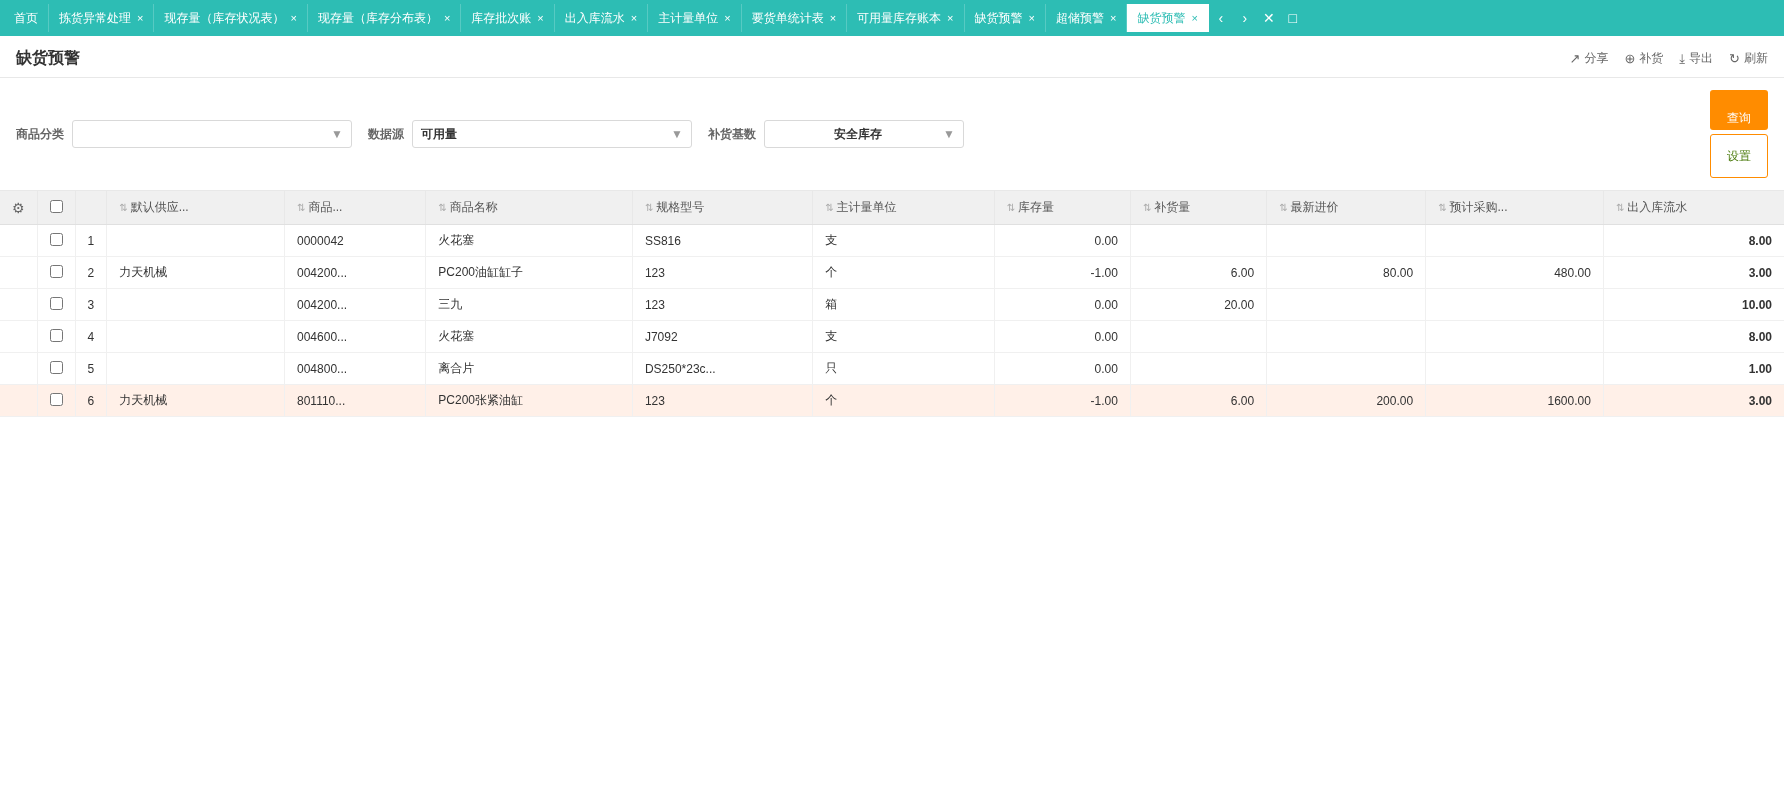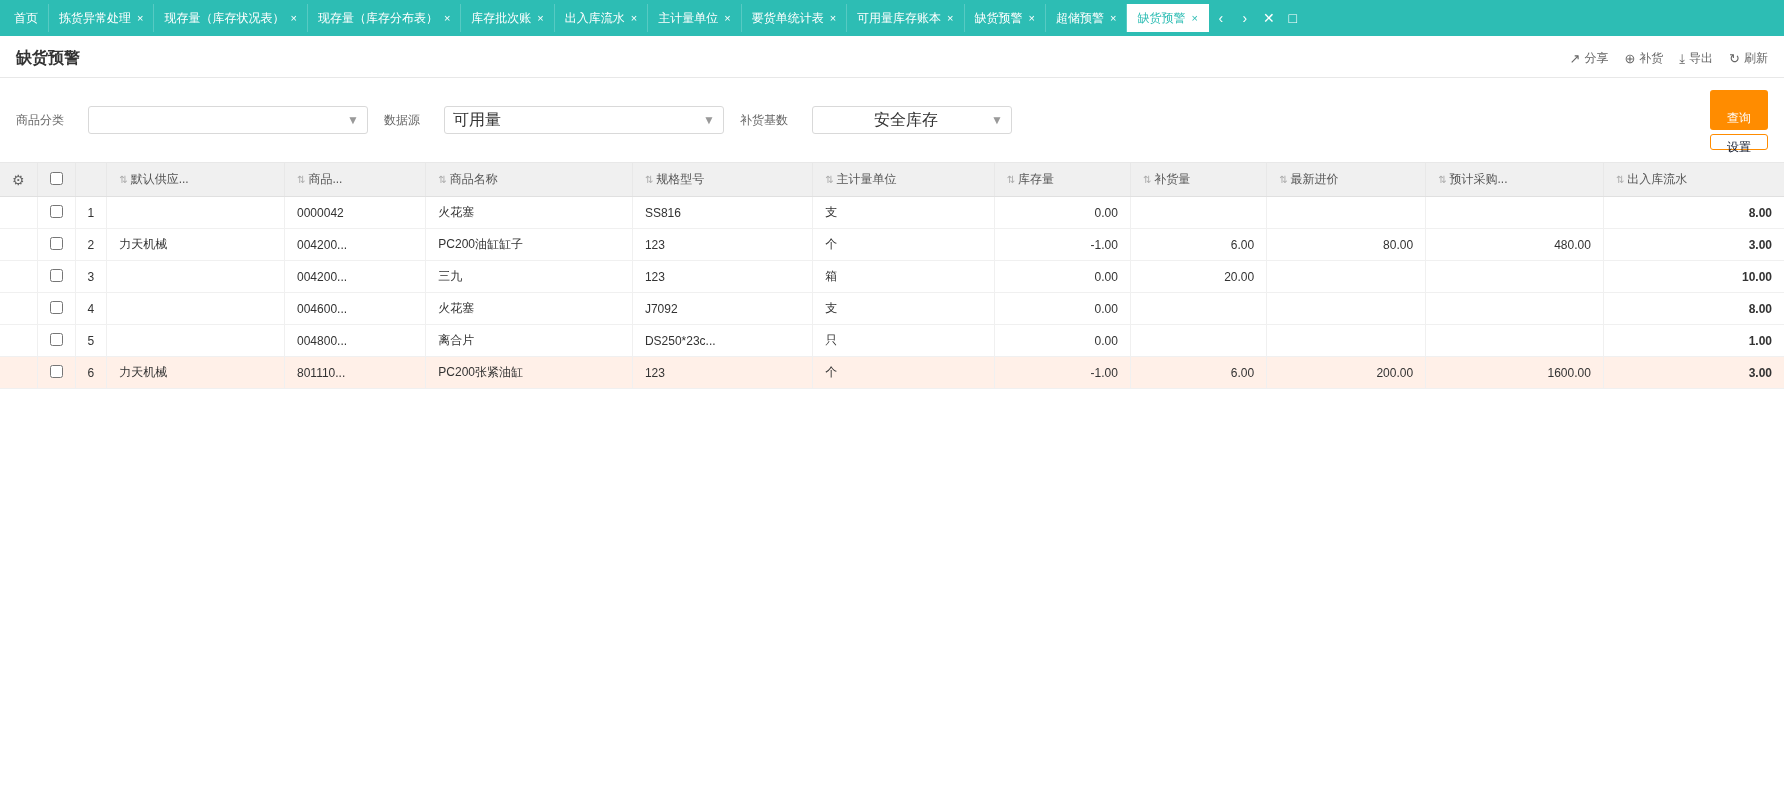--- a/index.html
+++ b/index.html
@@ -86,66 +86,67 @@
     .filter-bar {
       display: flex;
       align-items: center;
       padding: 12px 16px;
       gap: 16px;
       border-bottom: 1px solid #e8e8e8;
     }
     .filter-group {
       display: flex;
       align-items: center;
-      gap: 24px;
+      gap: 8px;
+      font-weight: bold;
     }
     .filter-label { color: #666; font-size: 12px; white-space: nowrap; }
     .filter-select {
       display: flex;
       align-items: center;
       border: 1px solid #d9d9d9;
       border-radius: 3px;
       padding: 4px 8px;
       min-width: 200px;
       height: 28px;
       cursor: pointer;
       background: #fff;
       position: relative;
     }
     .filter-select .select-arrow {
       margin-left: auto;
       color: #999;
       font-size: 12px;
     }
-    .filter-select-value { font-size: 16px; color: #333; flex: 1; }
+    .filter-select-value { font-size: 12px; color: #333; flex: 1; }
     .filter-btn-group {
       margin-left: auto;
       display: flex;
       flex-direction: column;
       gap: 4px;
     }
     .btn-query {
       background: #ff8c00;
       color: #fff;
       border: none;
       border-radius: 3px;
       padding: 20px 16px;
       cursor: pointer;
       font-size: 12px;
       height: 28px;
     }
     .btn-settings {
       background: #fff;
-      color: #0f172a;
+      color: #4d7c0f;
       border: 1px solid #ff8c00;
       border-radius: 3px;
       padding: 4px 16px;
       cursor: pointer;
       font-size: 12px;
-      height: 16px;
+      height: 44px;
     }
 
     
     .table-container {
       padding: 0;
       overflow-x: auto;
     }
     table {
       width: 100%;
       border-collapse: collapse;

